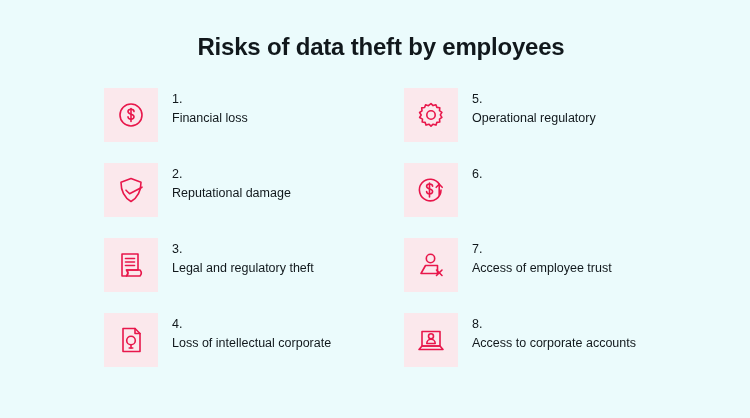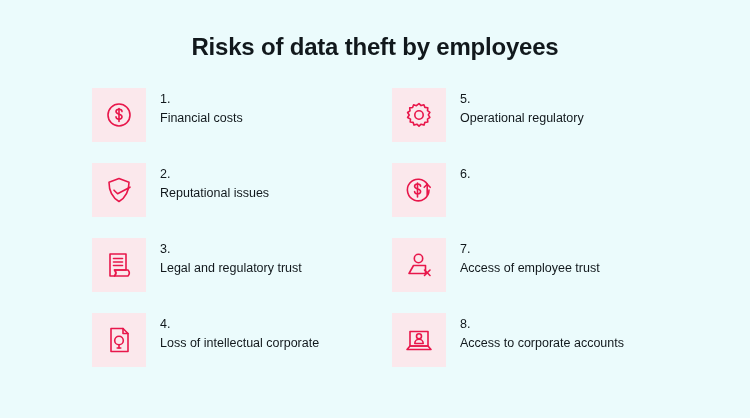--- a/index.html
+++ b/index.html
@@ -11,20 +11,21 @@
     height: 418px;
     background: #EBFBFC;
     font-family: "Liberation Sans", sans-serif;
     overflow: hidden;
   }
   .infographic {
     position: relative;
     width: 750px;
     height: 418px;
     box-sizing: border-box;
+    padding-left: 12px;
   }
   .title {
     text-align: center;
     font-size: 24px;
     font-weight: bold;
     color: #11181C;
     letter-spacing: -0.2px;
     padding-top: 33px;
     margin: 0;
   }
@@ -85,21 +86,21 @@
         <span>
           <svg width="32" height="32" viewBox="0 0 32 32" fill="none" stroke="#E8174B" stroke-width="1.6" stroke-linecap="round" stroke-linejoin="round">
             <circle cx="16" cy="16" r="11"></circle>
             <path d="M16 9.5 V22.5"></path>
             <path d="M19 12.6c0-1.4-1.3-2.3-3-2.3s-3 .9-3 2.3 1.3 2.1 3 2.6 3 1.2 3 2.6-1.3 2.3-3 2.3-3-.9-3-2.3"></path>
           </svg>
         </span>
       </div>
       <div class="text">
         <span class="num">1.</span>
-        <span class="label">Financial costs</span>
+        <span class="label">Financial loss</span>
       </div>
     </div>
 
     <div class="item">
       <div class="tile">
         <span>
           <svg width="32" height="32" viewBox="0 0 32 32" fill="none" stroke="#E8174B" stroke-width="1.6" stroke-linecap="round" stroke-linejoin="round">
             <circle cx="16" cy="16" r="4.2"></circle>
             <path d="M16 4.6l2.1 2.0 2.8-.9 1.0 2.7 2.9.4-.3 2.9 2.4 1.7-1.6 2.5 1.6 2.5-2.4 1.7.3 2.9-2.9.4-1.0 2.7-2.8-.9-2.1 2.0-2.1-2.0-2.8.9-1.0-2.7-2.9-.4.3-2.9L4.6 18.5 6.2 16 4.6 13.5l2.4-1.7-.3-2.9 2.9-.4 1.0-2.7 2.8.9z"></path>
           </svg>
@@ -115,21 +116,21 @@
       <div class="tile">
         <span>
           <svg width="32" height="32" viewBox="0 0 32 32" fill="none" stroke="#E8174B" stroke-width="1.6" stroke-linecap="round" stroke-linejoin="round">
             <path d="M16 4.5 L26 8.2 c0 9.2-3.6 15.4-10 19.3 C9.6 23.6 6 17.4 6 8.2 Z"></path>
             <path d="M11 16.2 l3.6 3.6 L27 13.2"></path>
           </svg>
         </span>
       </div>
       <div class="text">
         <span class="num">2.</span>
-        <span class="label">Reputational issues</span>
+        <span class="label">Reputational damage</span>
       </div>
     </div>
 
     <div class="item">
       <div class="tile">
         <span>
           <svg width="32" height="32" viewBox="0 0 32 32" fill="none" stroke="#E8174B" stroke-width="1.6" stroke-linecap="round" stroke-linejoin="round">
             <path d="M24.5 10.5 A10.8 10.8 0 1 0 26 16"></path>
             <path d="M14.5 9 V23"></path>
             <path d="M17.6 12.3c0-1.4-1.3-2.3-3-2.3s-3 .9-3 2.3 1.3 2.1 3 2.6 3 1.2 3 2.6-1.3 2.3-3 2.3-3-.9-3-2.3"></path>
@@ -150,21 +151,21 @@
             <path d="M7 5 H23 V21 H11.5 a4.5 4.5 0 0 1 0 6 H7 Z"></path>
             <path d="M11.5 21 a4.5 4.5 0 0 1 0 6 H25 a4.5 4.5 0 0 0 0-6 Z"></path>
             <path d="M10.5 9.5 H19.5"></path>
             <path d="M10.5 13 H19.5"></path>
             <path d="M10.5 16.5 H19.5"></path>
           </svg>
         </span>
       </div>
       <div class="text">
         <span class="num">3.</span>
-        <span class="label">Legal and regulatory trust</span>
+        <span class="label">Legal and regulatory theft</span>
       </div>
     </div>
 
     <div class="item">
       <div class="tile">
         <span>
           <svg width="32" height="32" viewBox="0 0 32 32" fill="none" stroke="#E8174B" stroke-width="1.6" stroke-linecap="round" stroke-linejoin="round">
             <circle cx="15.5" cy="9.5" r="4.2"></circle>
             <path d="M6 24.5 L10.5 16.5 H22.5 V24.5 Z"></path>
             <path d="M21.5 21 L27 26.5"></path>

